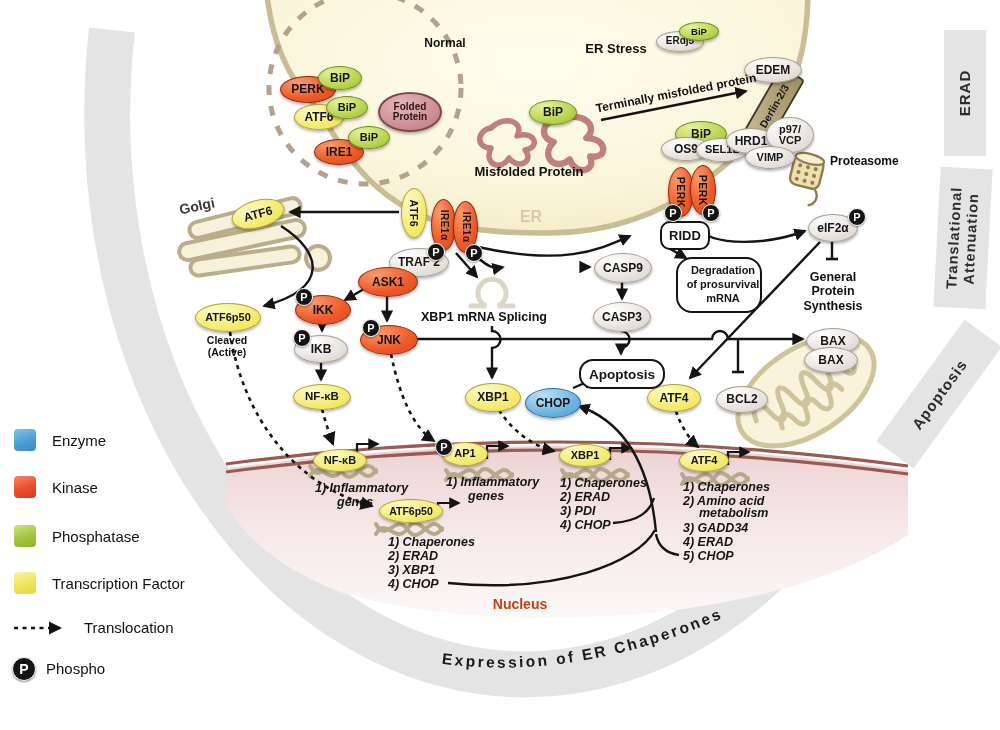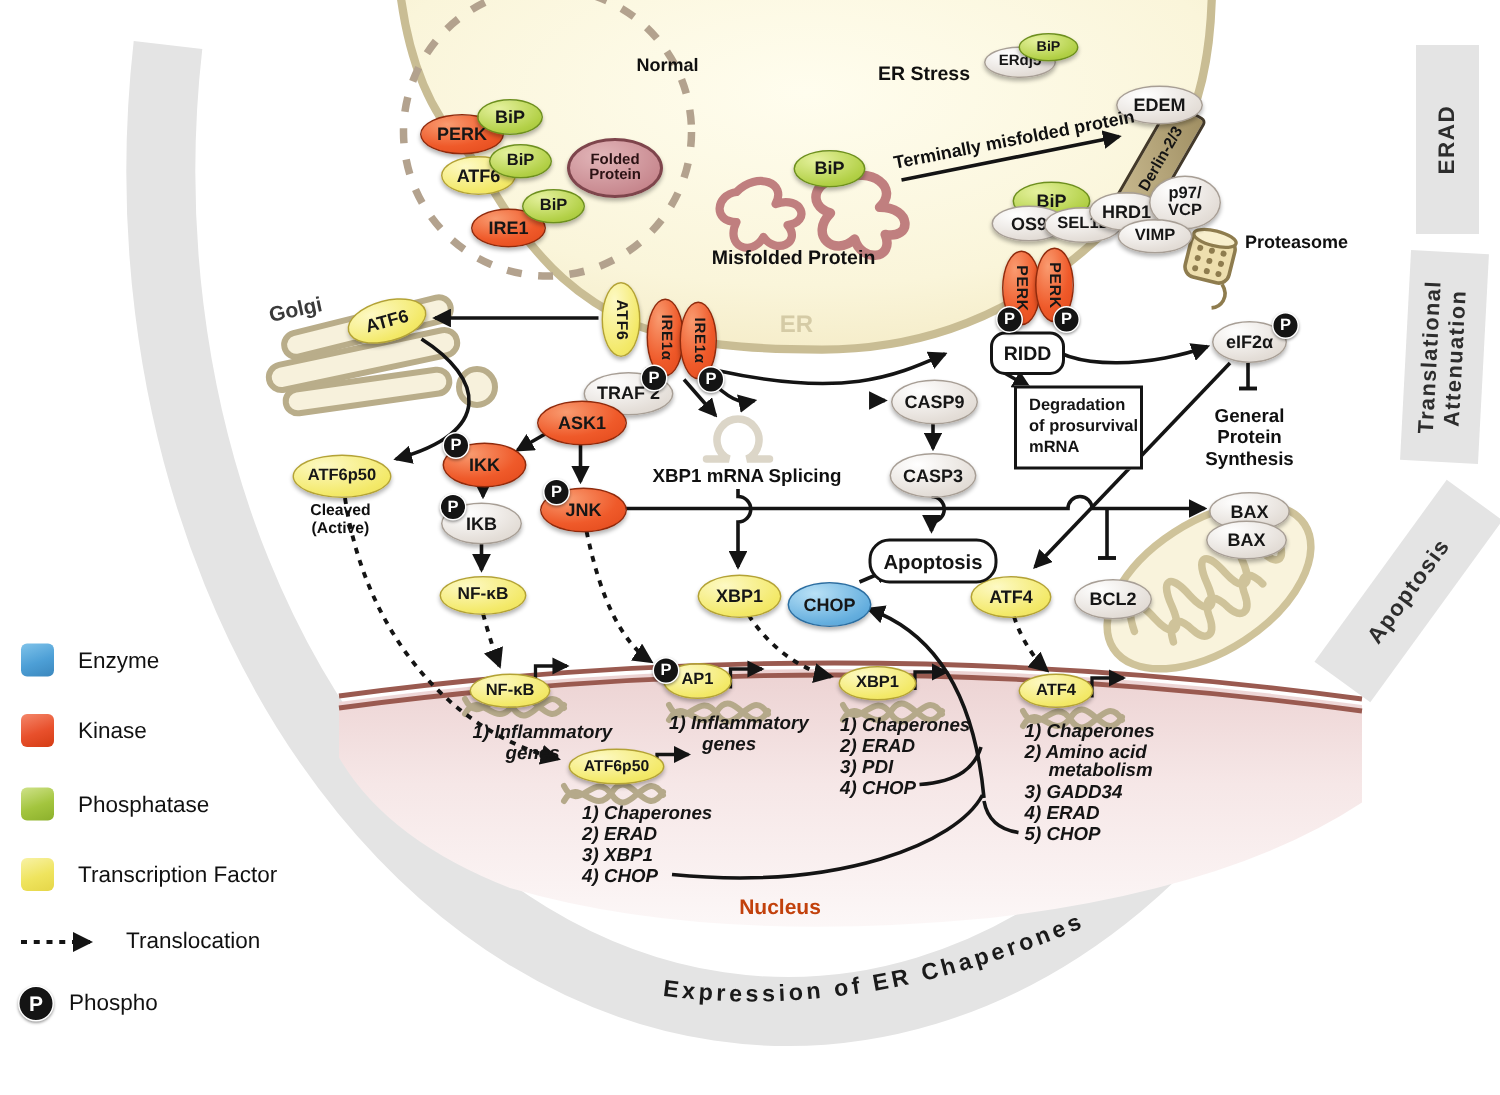--- a/index.html
+++ b/index.html
@@ -255,37 +255,37 @@
 <div class="mol graym" style="left:804px;top:347px;width:52px;height:24px">BAX</div>
 
 <div class="mol yellow" style="left:313px;top:449px;width:52px;height:21px;font-size:11px">NF-κB</div>
 <div class="pbadge" style="left:435px;top:438px">P</div>
 <div class="mol yellow" style="left:442px;top:442px;width:44px;height:22px;font-size:11px">AP1</div>
 <div class="mol yellow" style="left:379px;top:499px;width:62px;height:22px;font-size:10.5px">ATF6p50</div>
 <div class="mol yellow" style="left:559px;top:444px;width:50px;height:21px;font-size:11px">XBP1</div>
 <div class="mol yellow" style="left:679px;top:449px;width:48px;height:21px;font-size:11px">ATF4</div>
 
 <div class="rbox" style="left:660px;top:221px;width:46px;height:25px;border-radius:10px;font-size:13px">RIDD</div>
-<div class="rbox" style="left:676px;top:257px;width:80px;height:52px;border-radius:0;font-size:11px;line-height:1.25;align-items:flex-start;padding-left:8px;width:74px">
+<div class="rbox" style="left:676px;top:257px;width:80px;height:52px;border-radius:16px;font-size:11px;line-height:1.25;align-items:center;padding-left:8px;width:74px">
   <span>Degradation</span>
   <span>of prosurvival</span>
   <span>mRNA</span>
 </div>
 <div class="rbox" style="left:579px;top:359px;width:82px;height:26px;border-radius:14px;font-size:13.5px">Apoptosis</div>
 
 <div class="lbl ctr" style="left:445px;top:36px;font-size:12px">Normal</div>
 <div class="lbl ctr" style="left:616px;top:41px;font-size:13px">ER Stress</div>
 <div class="lbl ctr" style="left:529px;top:164px;font-size:13px">Misfolded Protein</div>
 <div class="lbl ctr" style="left:676px;top:86px;font-size:12px;transform:translateX(-50%) rotate(-11deg)">Terminally misfolded protein</div>
 <div class="lbl" style="left:830px;top:154px;font-size:12px">Proteasome</div>
 <div class="lbl ctr" style="left:531px;top:208px;font-size:16px;color:#d5cba6">ER</div>
 <div class="lbl ctr" style="left:197px;top:198px;font-size:14px;transform:translateX(-50%) rotate(-12deg);color:#3a3a3a">Golgi</div>
 <div class="lbl ctr" style="left:227px;top:334px;font-size:10.5px;text-align:center">
   <span>Cleaved</span><br><span>(Active)</span></div>
-<div class="lbl ctr" style="left:498px;top:310px;font-size:12.5px">
+<div class="lbl ctr" style="left:484px;top:310px;font-size:12.5px">
   <span class="ital">XBP1</span>&nbsp;<span>mRNA Splicing</span></div>
 <div class="lbl ctr" style="left:833px;top:270px;font-size:12.5px;text-align:center;line-height:1.15">
   <span>General</span><br>
   <span>Protein</span><br>
   <span>Synthesis</span></div>
 <div class="lbl ctr" style="left:520px;top:596px;font-size:14px;color:#c2410c">Nucleus</div>
 
 <div class="gene" style="left:315px;top:481px">1) Inflammatory</div>
 <div class="gene" style="left:337px;top:495px">genes</div>
 <div class="gene" style="left:446px;top:475px">1) Inflammatory</div>

